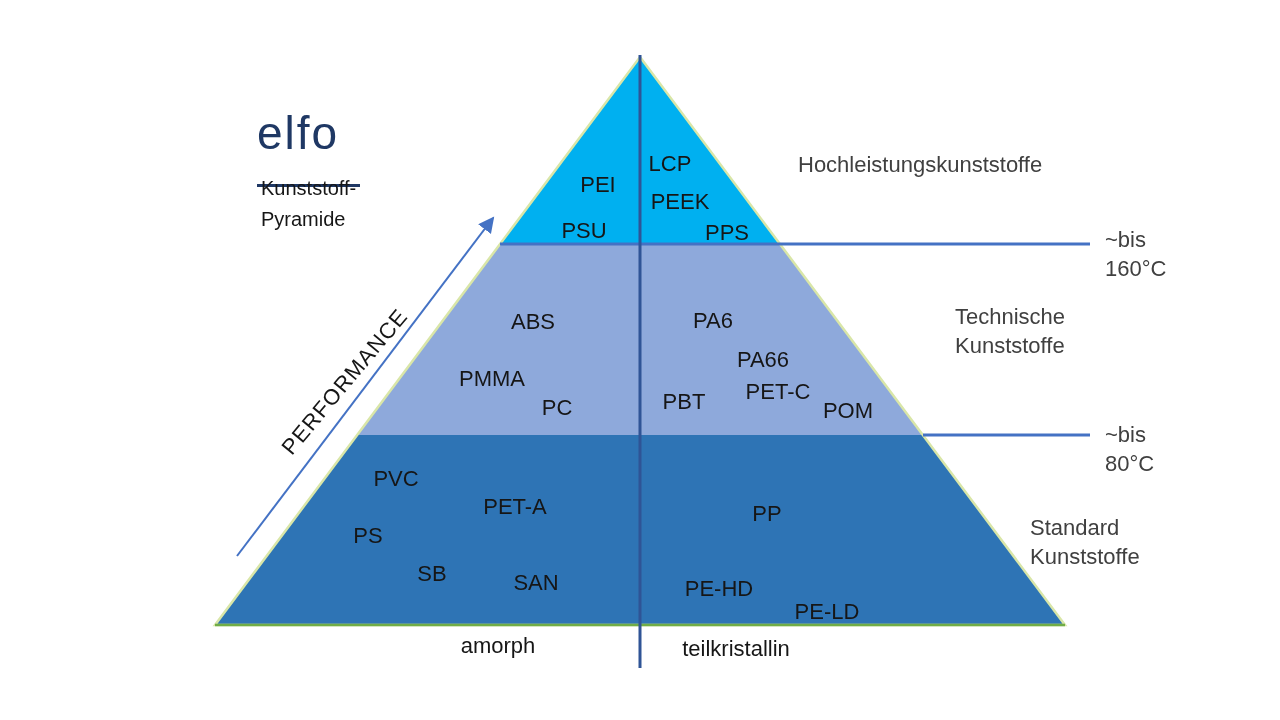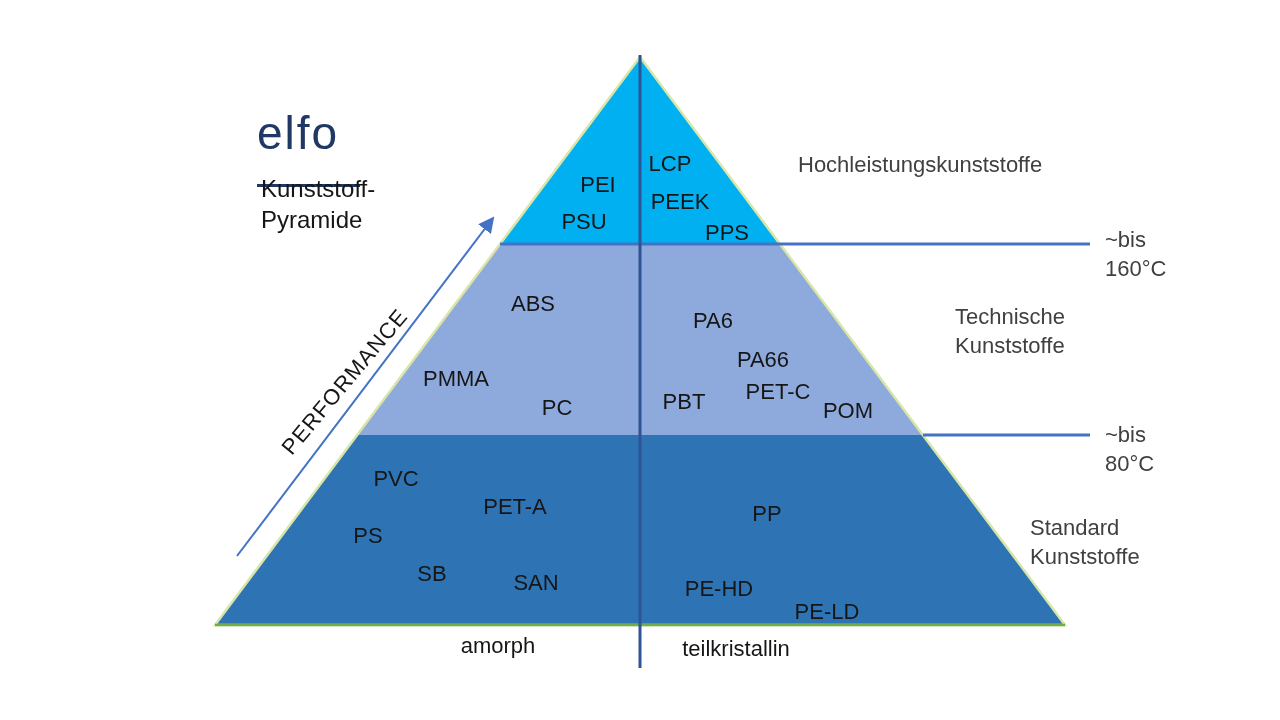--- a/index.html
+++ b/index.html
@@ -12,21 +12,21 @@
   .lbl { position:absolute; transform:translate(-50%,-50%); font-size:22px;
          color:#161616; white-space:nowrap; }
   .side { position:absolute; font-size:22px; line-height:29px; color:#404040;
           white-space:nowrap; }
   .side span { display:block; }
 
   .logo-text { position:absolute; left:257px; top:110px; font-size:46px;
                letter-spacing:2px; color:#1F3864; line-height:1; }
   .logo-underline { position:absolute; left:257px; top:184px; width:103px;
                     height:3px; background:#1F3864; }
-  .logo-subtitle { position:absolute; left:261px; top:173px; font-size:24px;
+  .logo-subtitle { position:absolute; left:261px; top:173px; font-size:20px;
                    line-height:31px; color:#161616; }
   .logo-subtitle span { display:block; }
 
   .performance { position:absolute; left:345px; top:382px;
                  transform:translate(-50%,-50%) rotate(-50deg);
                  font-size:22px; letter-spacing:1px; color:#161616;
                  white-space:nowrap; }
 </style>
 </head>
 <body>
@@ -58,26 +58,26 @@
   <div class="logo-text">elfo</div>
   <div class="logo-underline"></div>
   <div class="logo-subtitle">
     <span>Kunststoff-</span>
     <span>Pyramide</span>
   </div>
 
   <div class="performance">PERFORMANCE</div>
 
   <div class="lbl" style="left:598px;top:185px">PEI</div>
-  <div class="lbl" style="left:584px;top:222px">PSU</div>
+  <div class="lbl" style="left:584px;top:231px">PSU</div>
   <div class="lbl" style="left:670px;top:164px">LCP</div>
   <div class="lbl" style="left:680px;top:202px">PEEK</div>
   <div class="lbl" style="left:727px;top:233px">PPS</div>
-  <div class="lbl" style="left:533px;top:304px">ABS</div>
-  <div class="lbl" style="left:456px;top:379px">PMMA</div>
+  <div class="lbl" style="left:533px;top:322px">ABS</div>
+  <div class="lbl" style="left:492px;top:379px">PMMA</div>
   <div class="lbl" style="left:557px;top:408px">PC</div>
   <div class="lbl" style="left:713px;top:321px">PA6</div>
   <div class="lbl" style="left:763px;top:360px">PA66</div>
   <div class="lbl" style="left:684px;top:402px">PBT</div>
   <div class="lbl" style="left:778px;top:392px">PET-C</div>
   <div class="lbl" style="left:848px;top:411px">POM</div>
   <div class="lbl" style="left:396px;top:479px">PVC</div>
   <div class="lbl" style="left:368px;top:536px">PS</div>
   <div class="lbl" style="left:432px;top:574px">SB</div>
   <div class="lbl" style="left:515px;top:507px">PET-A</div>

